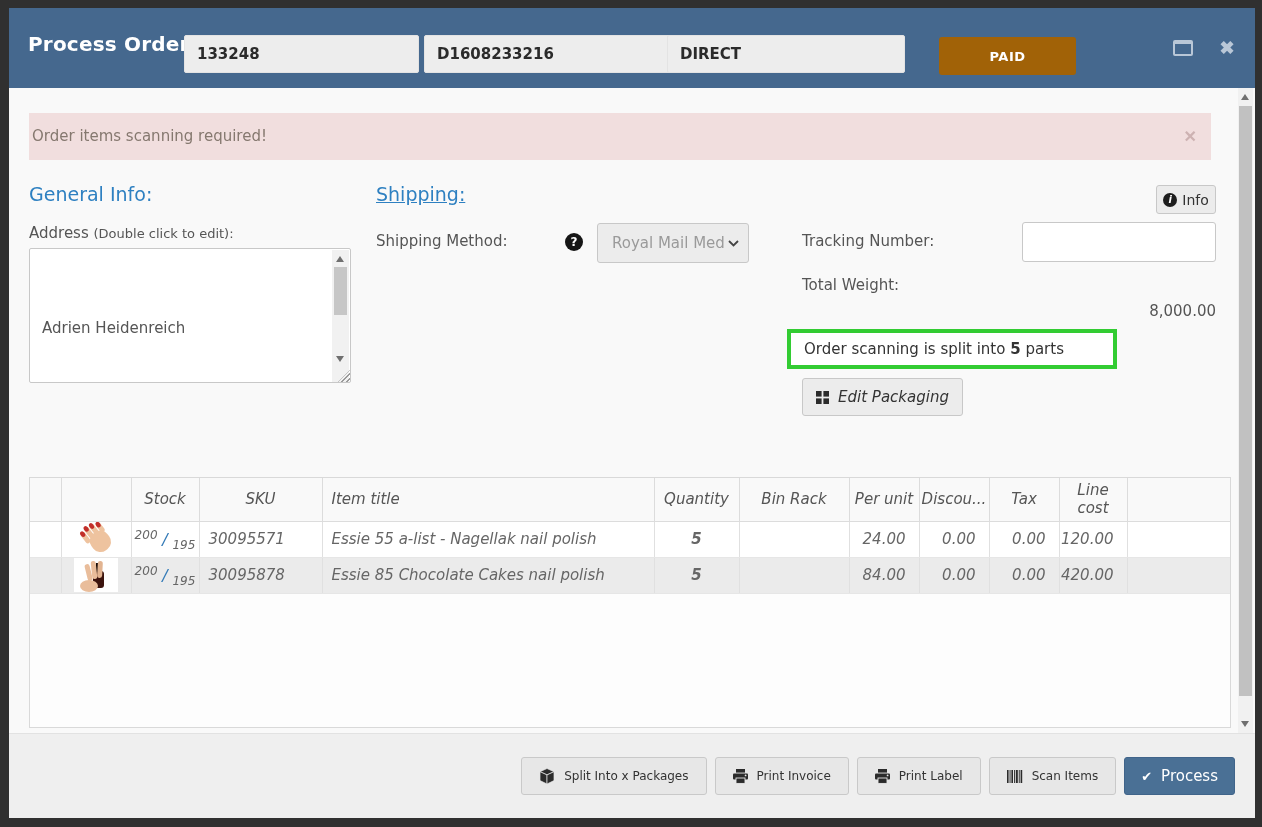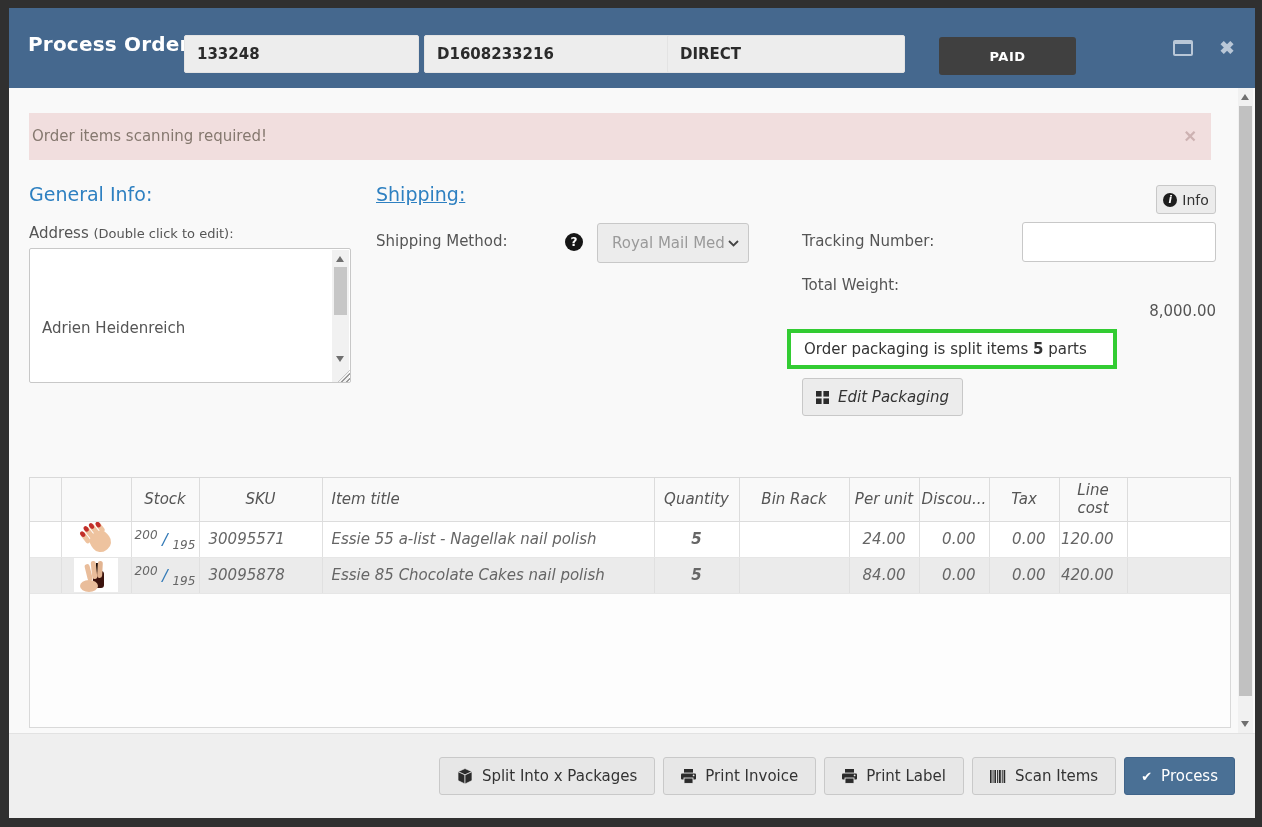--- a/index.html
+++ b/index.html
@@ -10,21 +10,21 @@
   .modal { position:absolute; left:9px; top:8px; width:1246px; height:810px; background:#f9f9f9; }
 
   
   .hdr { position:absolute; left:0; top:0; width:100%; height:80px; background:#45688e; }
   .hdr-title { position:absolute; left:19px; top:24px; font-size:20px; font-weight:600; color:#ffffff; letter-spacing:0.2px; }
   .hdr-input { position:absolute; top:27px; height:38px; background:#ededed; border:1px solid #e3e3e3; border-radius:2px;
                font-family:inherit; font-size:15px; font-weight:700; color:#2b2b2b; padding:0 12px; outline:none; }
   .hdr-input.i1 { left:175px; width:235px; }
   .hdr-input.i2 { left:415px; width:258px; }
   .hdr-input.i3 { left:658px; width:238px; }
-  .paid-btn { position:absolute; left:930px; top:29px; width:137px; height:38px; background:#404040; border:none; border-radius:3px;
+  .paid-btn { position:absolute; left:930px; top:29px; width:137px; height:38px; background:#a16207; border:none; border-radius:3px;
               color:#fff; font-family:inherit; font-size:13px; font-weight:700; letter-spacing:0.5px; cursor:pointer; }
   .max-btn { position:absolute; left:1164px; top:32px; width:20px; height:16px; border:2px solid #b9c7d7; border-top-width:4px; border-radius:2px; background:transparent; cursor:pointer; }
   .close-btn { position:absolute; left:1205px; top:27px; width:26px; height:26px; background:transparent; border:none; color:#b9c7d7; font-size:18px; font-weight:700; cursor:pointer; line-height:26px; text-align:center; }
 
   
   .body { position:absolute; left:0; top:80px; width:100%; height:645px; background:#f9f9f9; overflow:hidden; }
 
   .alert { position:absolute; left:20px; top:25px; width:1182px; height:47px; background:#f1dede; color:#85786f; font-size:15px; line-height:47px; padding-left:3px; }
   .alert-x { position:absolute; right:14px; top:0; height:47px; line-height:47px; color:#cdb2b2; font-size:16px; font-weight:700; background:none; border:none; cursor:pointer; }
 
@@ -87,21 +87,21 @@
 
   
   .main-sb { position:absolute; right:2px; top:0; width:15px; height:645px; background:#f1f1f1; }
   .main-sb .thumb { position:absolute; left:1px; top:18px; width:13px; height:590px; background:#c1c1c1; }
   .main-sb .tri-up { left:3px; top:6px; }
   .main-sb .tri-dn { left:3px; bottom:6px; }
 
   
   .footer { position:absolute; left:0; bottom:0; width:100%; height:85px; background:#efefef; border-top:1px solid #e2e2e2;
             display:flex; align-items:center; justify-content:flex-end; gap:8px; padding-right:20px; }
-  .ft-btn { height:38px; background:#e7e7e7; border:1px solid #c9c9c9; border-radius:3px; font-family:inherit; font-size:15px; color:#333;
+  .ft-btn { height:38px; background:#e7e7e7; border:1px solid #c9c9c9; border-radius:3px; font-family:inherit; font-size:12px; color:#333;
             cursor:pointer; display:flex; align-items:center; gap:9px; padding:0 17px; }
   .process-btn { height:38px; background:#4a7095; border:1px solid #40648a; border-radius:3px; font-family:inherit; font-size:15px; color:#fff;
                  cursor:pointer; display:flex; align-items:center; gap:9px; padding:0 16px; }
   .process-btn .chk { font-size:13px; }
   .icon-svg { display:inline-block; }
 </style>
 </head>
 <body>
 
 <div class="stage">
@@ -157,21 +157,21 @@
       <button class="info-btn">
         <span class="i-icon">i</span>
         <span>Info</span>
       </button>
       <div class="lbl" style="left:793px; top:144px;">Tracking Number:</div>
       <input class="trk-input" value="" style="">
       <div class="lbl" style="left:793px; top:188px;">Total Weight:</div>
       <div class="weight-val">8,000.00</div>
 
       <div class="split-box">
-        <span class="txt"><span>Order packaging is split items </span><span class="cnt">5</span><span> parts</span></span>
+        <span class="txt"><span>Order scanning is split into </span><span class="cnt">5</span><span> parts</span></span>
       </div>
       <button class="pack-btn edit">
         <svg class="icon-svg" width="13" height="13" viewBox="0 0 13 13">
             <rect x="0" y="0" width="5.6" height="5.6" fill="#2b2b2b"></rect>
             <rect x="7.4" y="0" width="5.6" height="5.6" fill="#2b2b2b"></rect>
             <rect x="0" y="7.4" width="5.6" height="5.6" fill="#2b2b2b"></rect>
             <rect x="7.4" y="7.4" width="5.6" height="5.6" fill="#2b2b2b"></rect>
           </svg>
         <span>Edit Packaging</span>
       </button>

